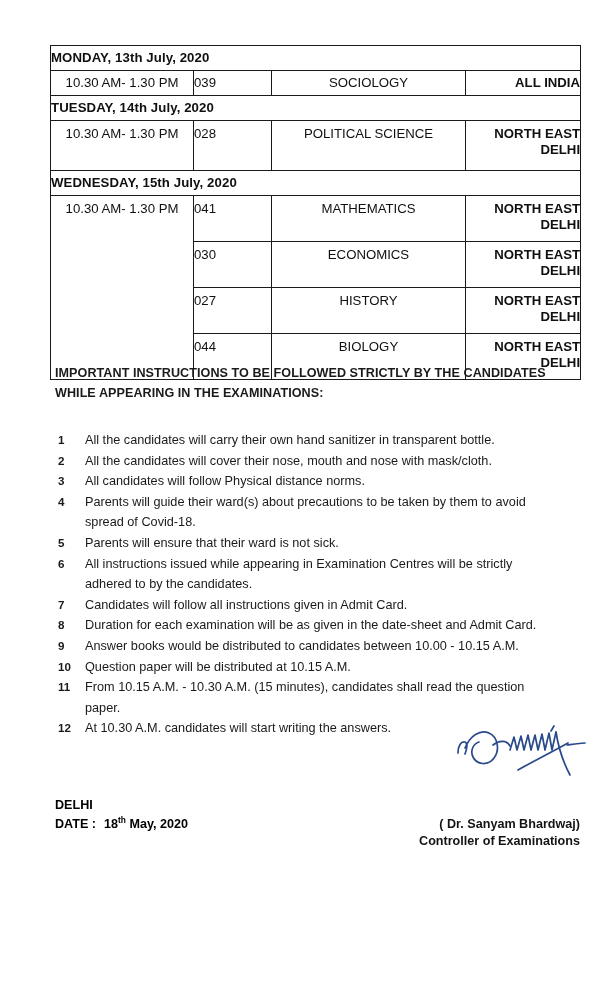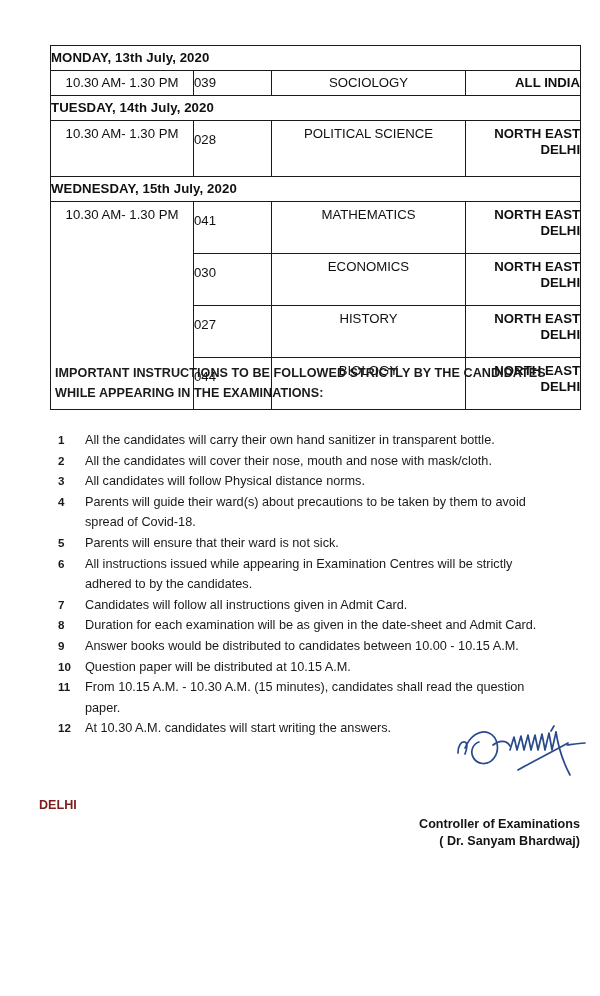--- a/index.html
+++ b/index.html
@@ -65,21 +65,21 @@
     vertical-align: top;
     padding-top: 5px;
   }
   td.cell-code {
     text-align: left;
     padding: 3px 4px;
     font-size: 13.2px;
   }
   td.cell-code.top-al {
     vertical-align: top;
-    padding-top: 11px;
+    padding-top: 5px;
   }
   td.cell-subject {
     text-align: center;
     padding: 3px 4px;
     font-size: 13.4px;
   }
   td.cell-subject.top-al {
     vertical-align: top;
     padding-top: 5px;
   }
@@ -146,26 +146,26 @@
     left: 452px;
     top: 720px;
     width: 140px;
     height: 70px;
   }
   .signature svg { display: block; }
 
   
   .footer-left {
     position: absolute;
-    left: 39px;
+    left: 55px;
     top: 796px;
     font-weight: bold;
     font-size: 12.6px;
     line-height: 19px;
-    color: #7f1d1d;
+    color: #000000;
   }
   .footer-left .date-line {
     white-space: nowrap;
   }
   .footer-left sup {
     font-size: 8.4px;
     vertical-align: super;
     line-height: 0;
   }
   .footer-left .date-gap { display: inline-block; width: 8px; }
@@ -308,20 +308,21 @@
         <path d="M99 11 l3 -5"></path>
         <path d="M66 50 C80 42, 98 33, 116 23"></path>
         <path d="M104 12 C106 25, 110 40, 118 55"></path>
         <path d="M115 25 C122 24, 128 23, 133 23"></path>
       </g>
     </svg>
   </div>
 
   <div class="footer-left">
     <div>DELHI</div>
+    <div class="date-line"><span>DATE :</span><span class="date-gap"></span><span>18</span><sup>th</sup> <span>May, 2020</span></div>
   </div>
 
   <div class="footer-right">
+    <div>( Dr. Sanyam Bhardwaj)</div>
     <div>Controller of Examinations</div>
-    <div>( Dr. Sanyam Bhardwaj)</div>
   </div>
 
 </div>
 
 </body></html>

